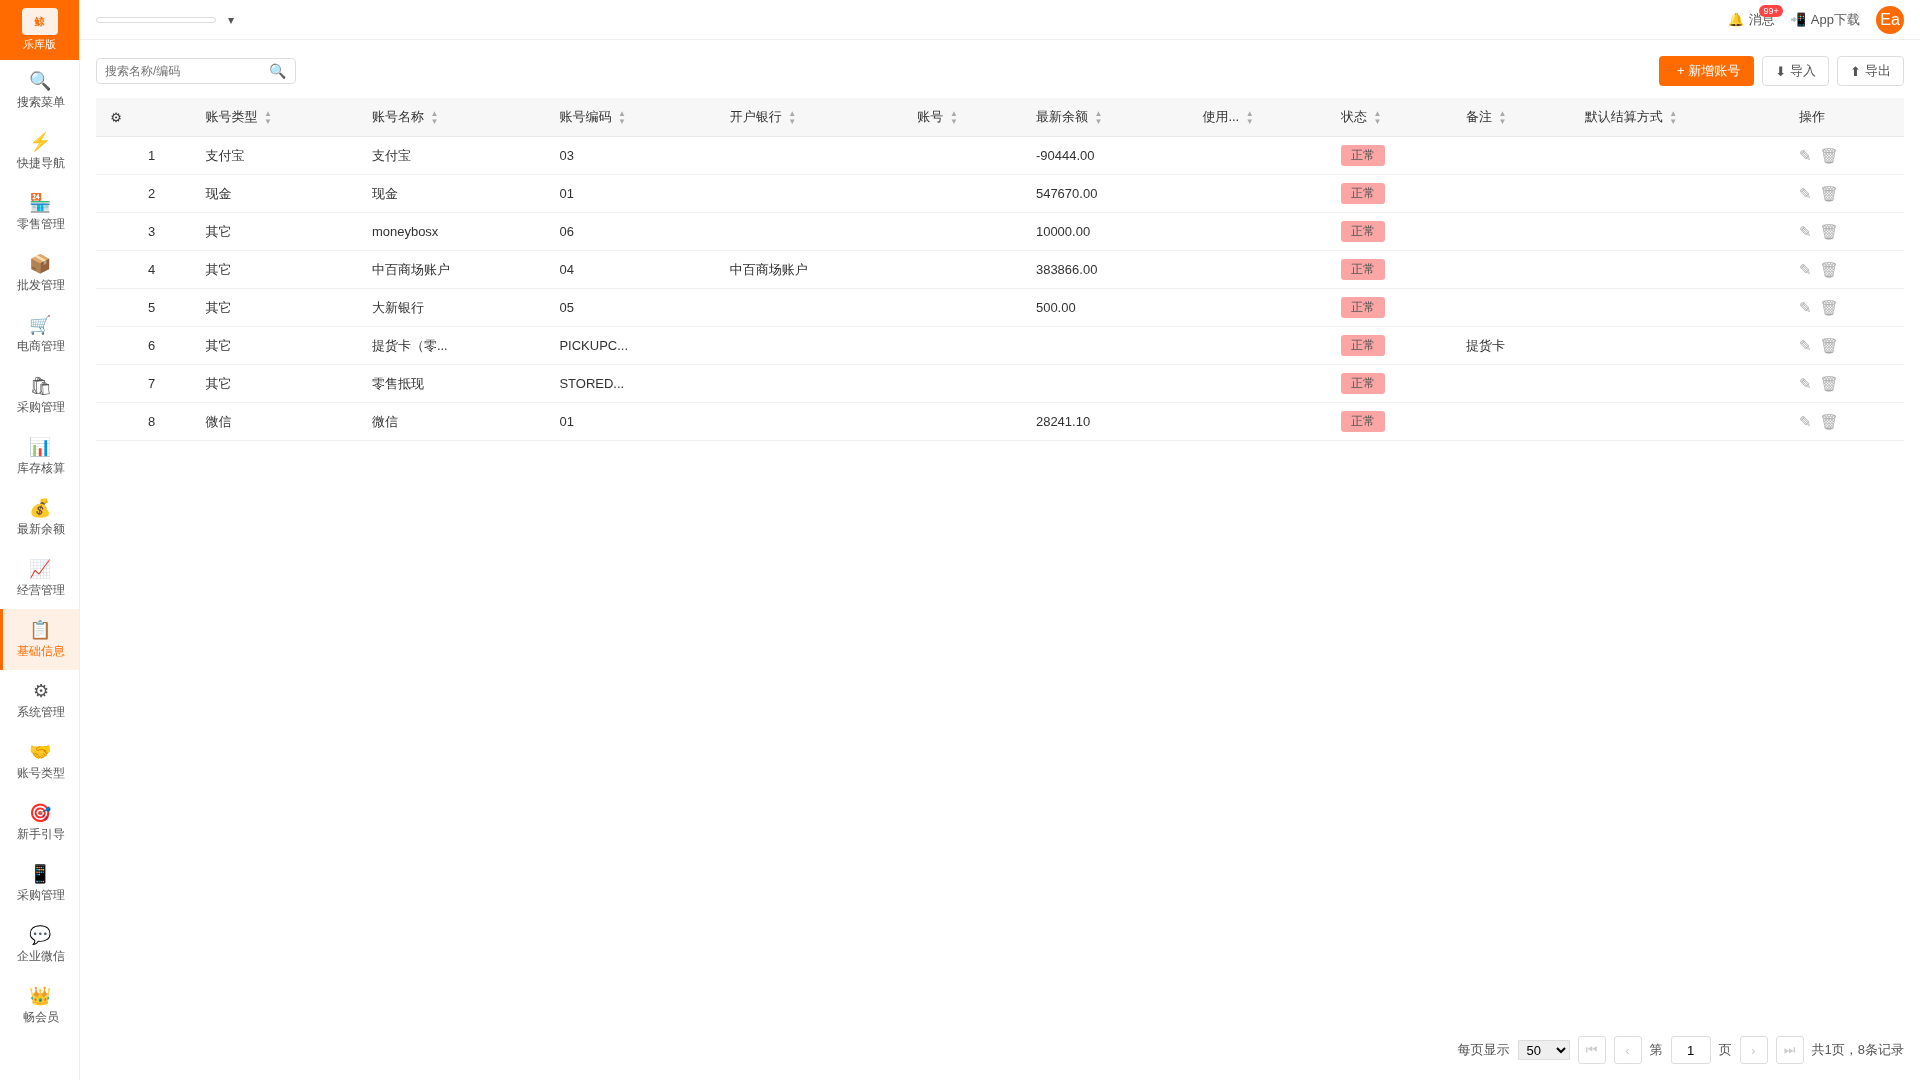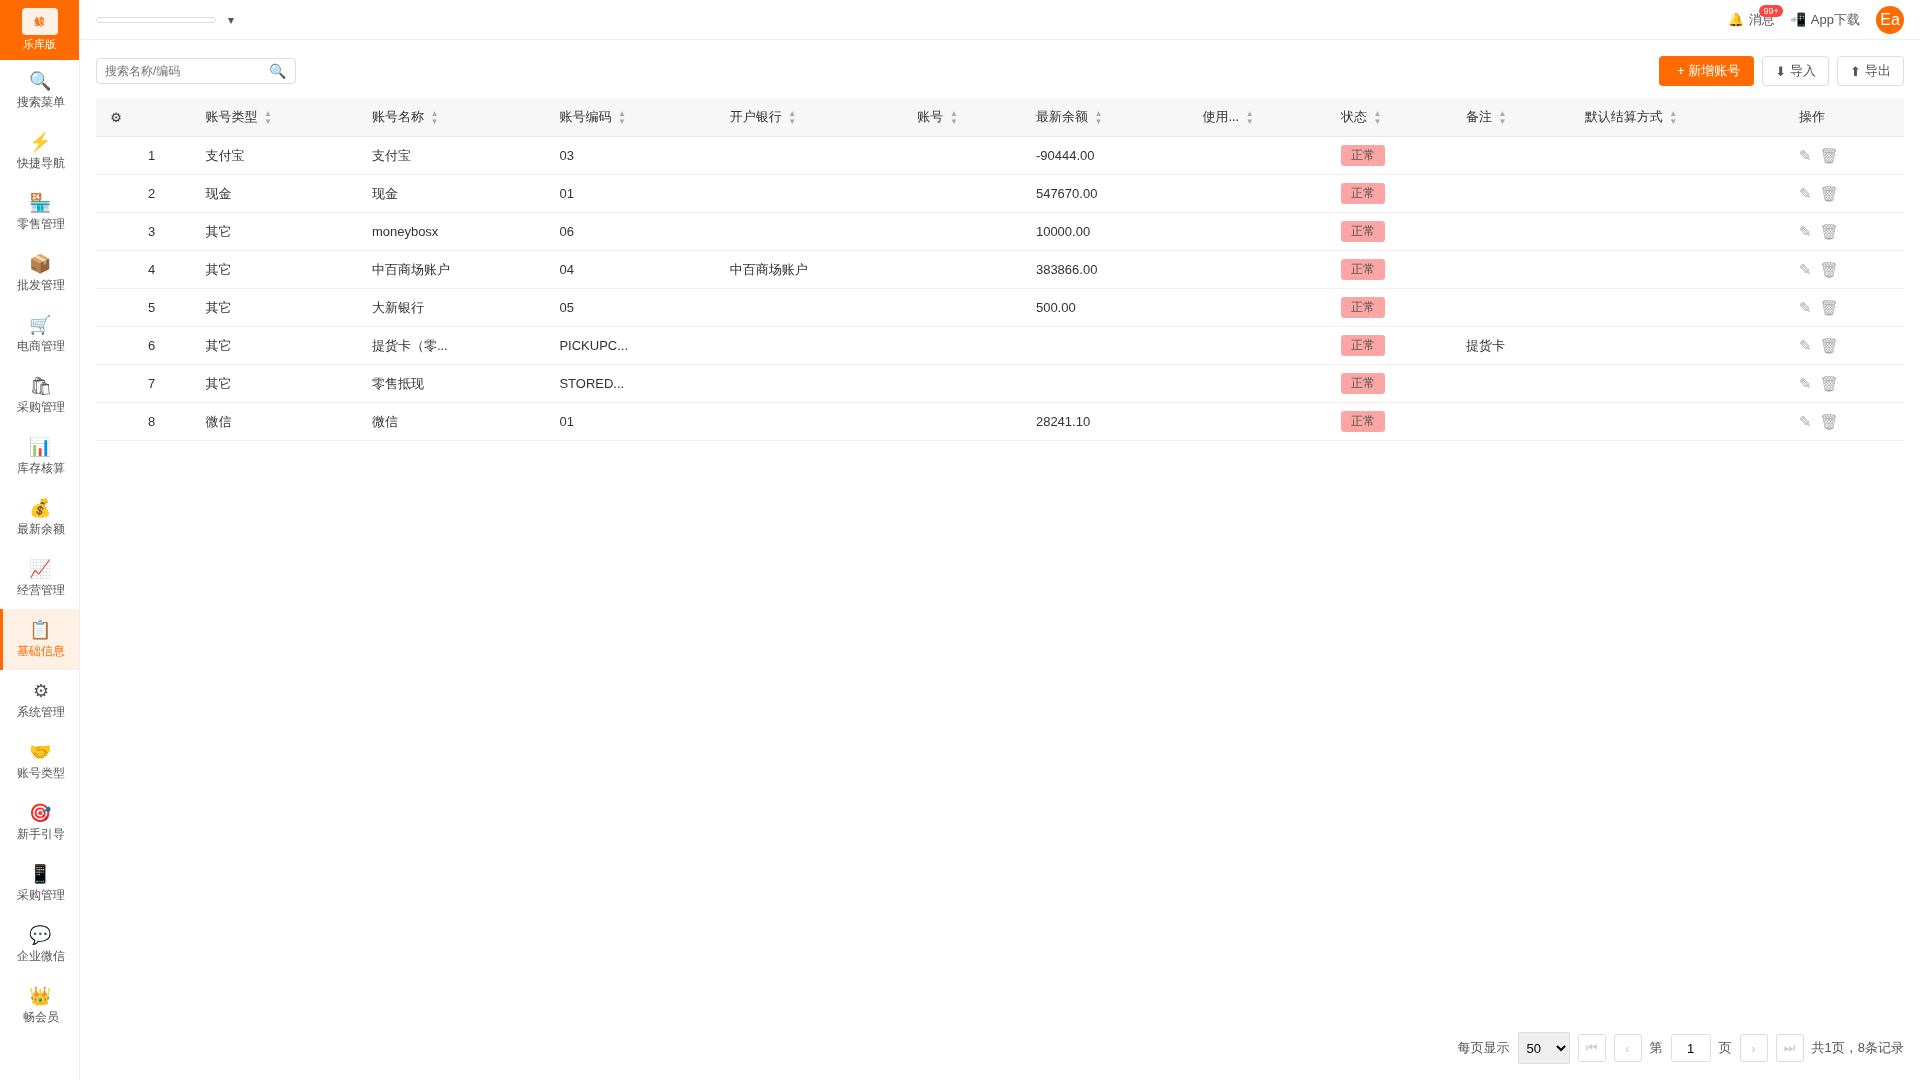--- a/index.html
+++ b/index.html
@@ -338,21 +338,21 @@
     .pagination-item.disabled { color: #ccc; cursor: default; }
     .pagination-input {
       width: 40px;
       height: 28px;
       border: 1px solid #ddd;
       border-radius: 3px;
       text-align: center;
       font-size: 13px;
     }
     .per-page-select {
-      height: 32px;
+      height: 20px;
       border: 1px solid #ddd;
       border-radius: 1px;
       padding: 0 4px;
       font-size: 13px;
     }
   </style>
 </head>
 <body>
 
 <div class="sidebar">

